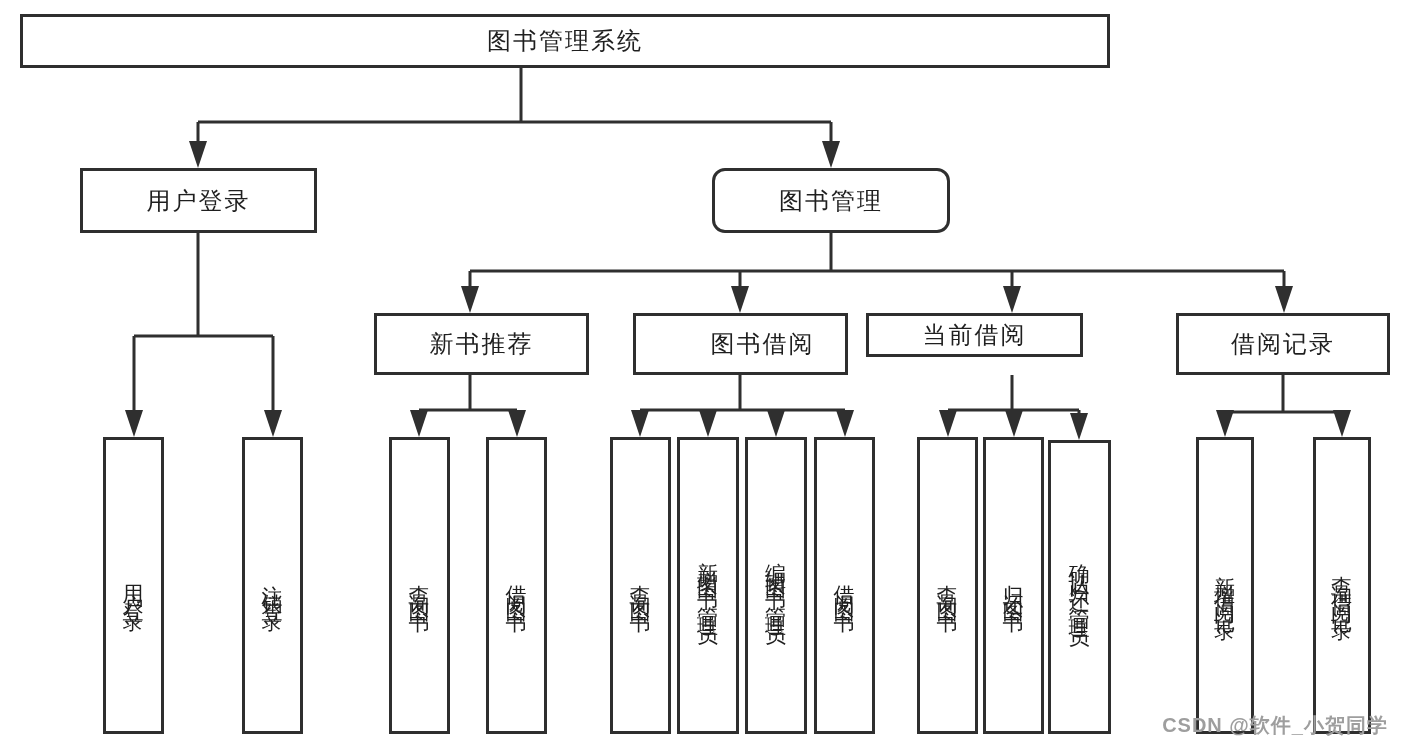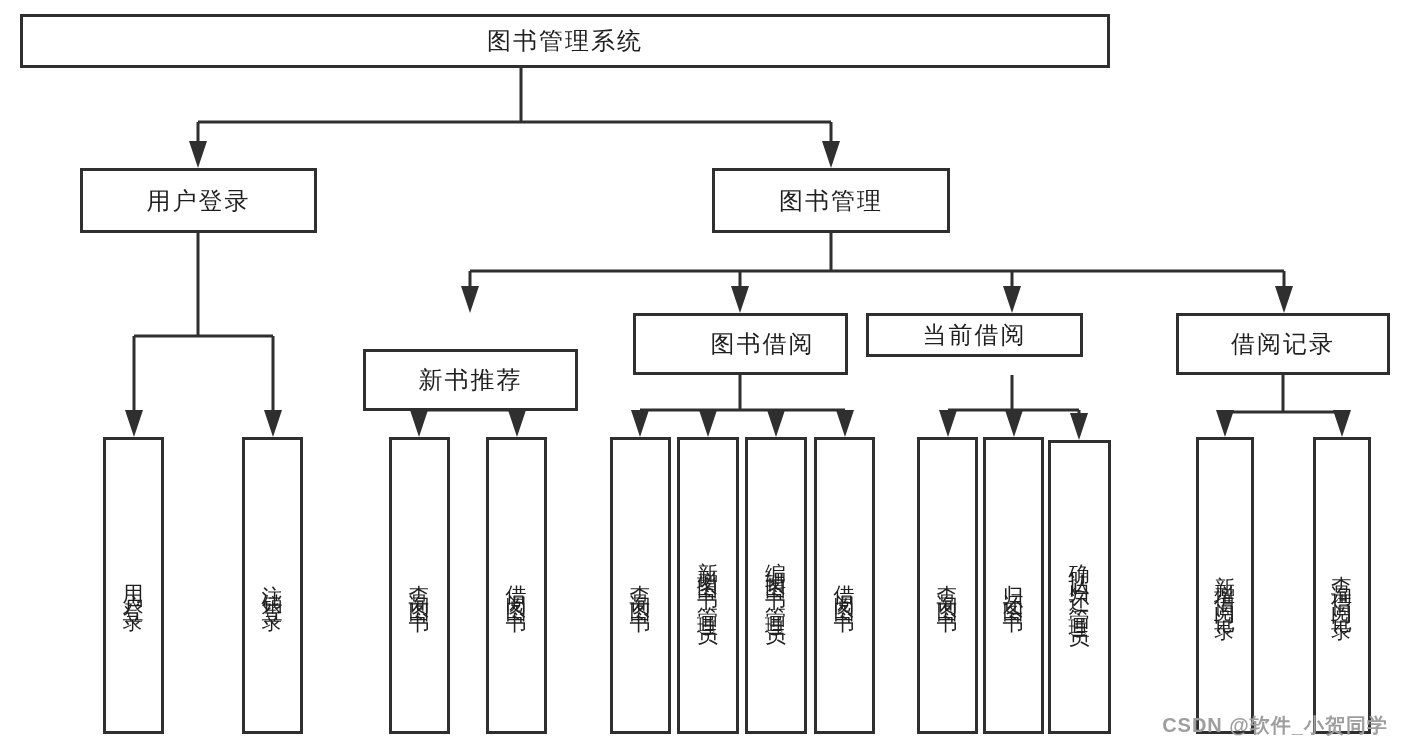--- a/index.html
+++ b/index.html
@@ -86,23 +86,23 @@
       <polygon points="1005,410 1023,410 1014,437"></polygon>
       <polygon points="1070,413 1088,413 1079,440"></polygon>
       <polygon points="1216,410 1234,410 1225,437"></polygon>
       <polygon points="1333,410 1351,410 1342,437"></polygon>
     </g>
   </svg>
 
   <div class="node h" style="left:20px;top:14px;width:1090px;height:54px;">图书管理系统</div>
 
   <div class="node h" style="left:80px;top:168px;width:237px;height:65px;">用户登录</div>
-  <div class="node h" style="left:712px;top:168px;width:238px;height:65px;">图书管理</div>
+  <div class="node h" style="left:712px;top:168px;width:238px;height:65px;border-radius:13px;">图书管理</div>
 
-  <div class="node h" style="left:363px;top:313px;width:215px;height:62px;margin-top:36px;">新书推荐</div>
+  <div class="node h" style="left:374px;top:313px;width:215px;height:62px;">新书推荐</div>
   <div class="node h" style="left:633px;top:313px;width:215px;height:62px;padding-left:44px;">图书借阅</div>
   <div class="node h" style="left:866px;top:313px;width:217px;height:44px;">当前借阅</div>
   <div class="node h" style="left:1176px;top:313px;width:214px;height:62px;">借阅记录</div>
 
   <div class="node v" style="left:103px;top:437px;width:61px;height:297px;">用户登录</div>
   <div class="node v" style="left:242px;top:437px;width:61px;height:297px;">注销登录</div>
 
   <div class="node v" style="left:389px;top:437px;width:61px;height:297px;">查询图书</div>
   <div class="node v" style="left:486px;top:437px;width:61px;height:297px;">借阅图书</div>
 

